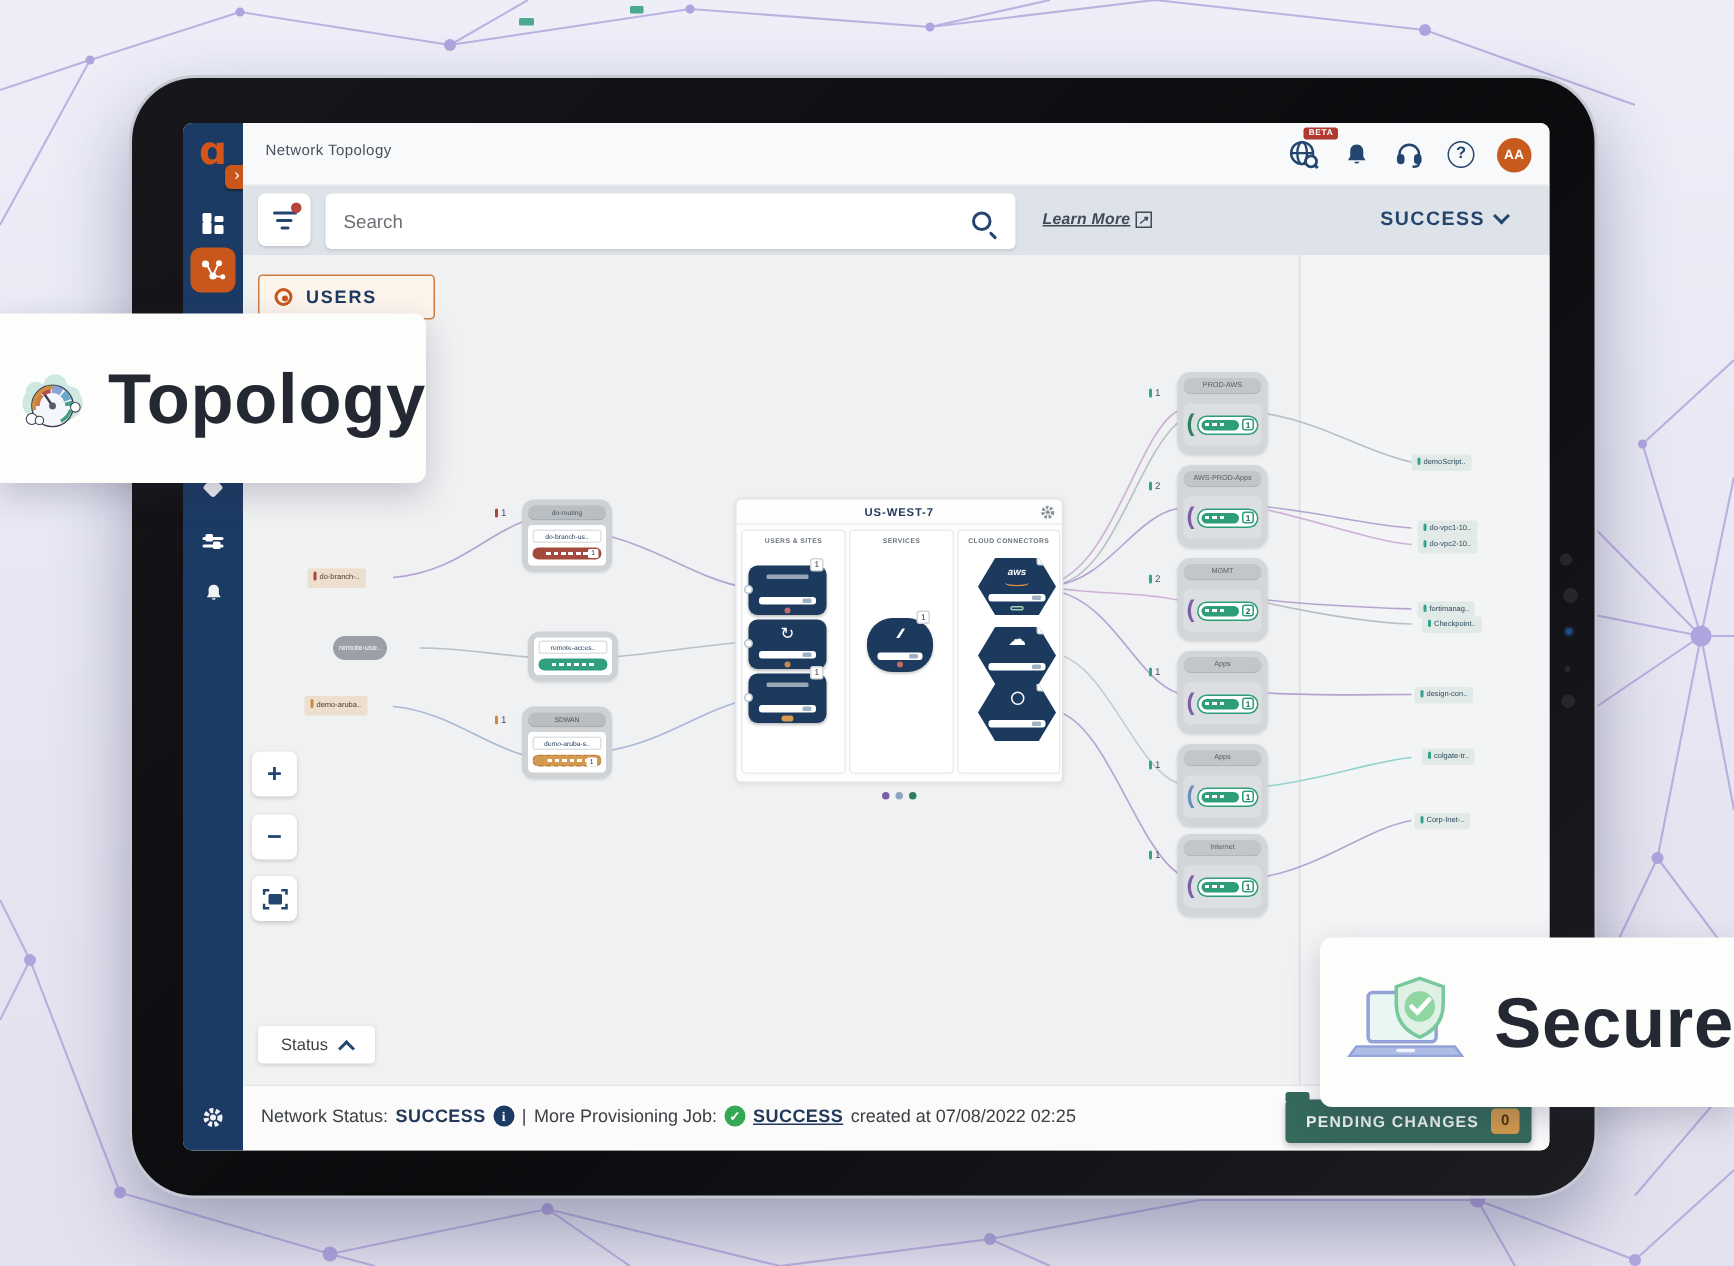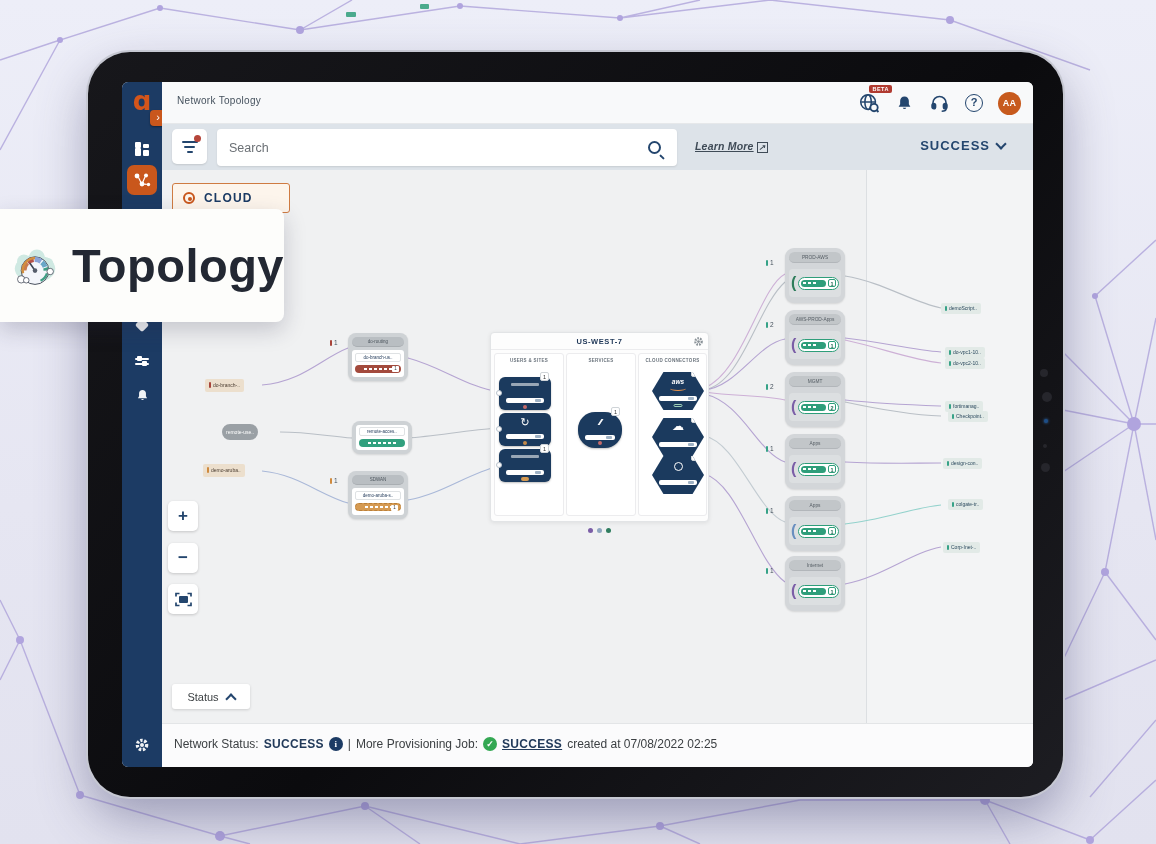--- a/index.html
+++ b/index.html
@@ -340,21 +340,21 @@
         <path d="M723,318 C760,322 790,323 819,324" stroke="#b5a4d2"></path>
         <path d="M723,320 C760,328 790,333 819,334" stroke="#b9bfc6"></path>
         <path d="M723,380 C760,382 790,381 819,381" stroke="#b5a4d2"></path>
         <path d="M723,442 C760,438 790,426 819,423" stroke="#93d2cc"></path>
         <path d="M723,502 C760,495 790,470 819,465" stroke="#b5a4d2"></path>
       </g>
     </svg>
 
     <div class="live">
       <span class="radio"></span>
-      <span>CLOUD</span>
+      <span>USERS</span>
     </div>
 
     <div class="lft-label" style="left:83px;top:297px;"><i class="tick red"></i><span>do-branch-..</span></div>
     <div class="lft-label gray" style="left:100px;top:342px;"><span>remote-use..</span></div>
     <div class="lft-label" style="left:81px;top:382px;"><i class="tick orange"></i><span>demo-aruba..</span></div>
 
     <div class="marker" style="left:208px;top:257px;"><i class="tick red"></i><span>1</span></div>
     <div class="lgroup" style="left:226px;top:251px;">
       <div class="ghead">do-routing</div>
       <div class="inner-card">
@@ -563,20 +563,24 @@
     <footer id="statusbar">
       <div class="st-line">
         <span>Network Status:</span>
         <span class="st-strong">SUCCESS</span>
         <span class="info-ic">i</span>
         <span>|</span>
         <span>More Provisioning Job:</span>
         <span class="check-ic">✓</span>
         <a class="st-link">SUCCESS</a>
         <span>created at 07/08/2022 02:25</span>
+      </div>
+      <div class="pending">
+        <span>PENDING CHANGES</span>
+        <b>0</b>
       </div>
     </footer>
 
   </div>
 
   <div class="overlay" id="ov-fastest">
     <svg width="92" height="92" viewBox="0 0 100 100">
       <g fill="#cfe9e2">
           <ellipse cx="50" cy="56" rx="44" ry="30"></ellipse>
           <circle cx="26" cy="40" r="15"></circle>
@@ -597,14 +601,25 @@
       <circle cx="50" cy="60" r="5" fill="#565d6b"></circle>
       <g fill="#ffffff" stroke="#3a4150" stroke-width="1.6">
         <circle cx="20" cy="79" r="8"></circle>
           <circle cx="31" cy="81" r="6"></circle>
           <circle cx="83" cy="62" r="7"></circle>
       </g>
     </svg>
     <span class="ov-text">Topology</span>
   </div>
 
+  <div class="overlay" id="ov-secure">
+    <svg width="84" height="84" viewBox="0 0 100 100">
+      <rect x="18" y="24" width="58" height="42" rx="4" fill="#eaf6f4" stroke="#93a2d8" stroke-width="3"></rect>
+      <path d="M8,70 h84 l6,8 h-96 z" fill="#aebbe4" stroke="#93a2d8" stroke-width="2"></path>
+      <rect x="42" y="72" width="16" height="3" rx="1.5" fill="#eef2fb"></rect>
+      <path d="M62,12 L82,19 V34 C82,48 74,57 62,62 C50,57 42,48 42,34 V19 Z" fill="#dff0e4" stroke="#79c79c" stroke-width="3"></path>
+      <circle cx="62" cy="36" r="13" fill="#8fd6a0"></circle>
+      <path d="M55,36 l5,5 l10,-11" fill="none" stroke="#ffffff" stroke-width="4" stroke-linecap="round"></path>
+    </svg>
+    <span class="ov-text">Secure</span>
+  </div>
 
 </div>
 
 </body></html>

